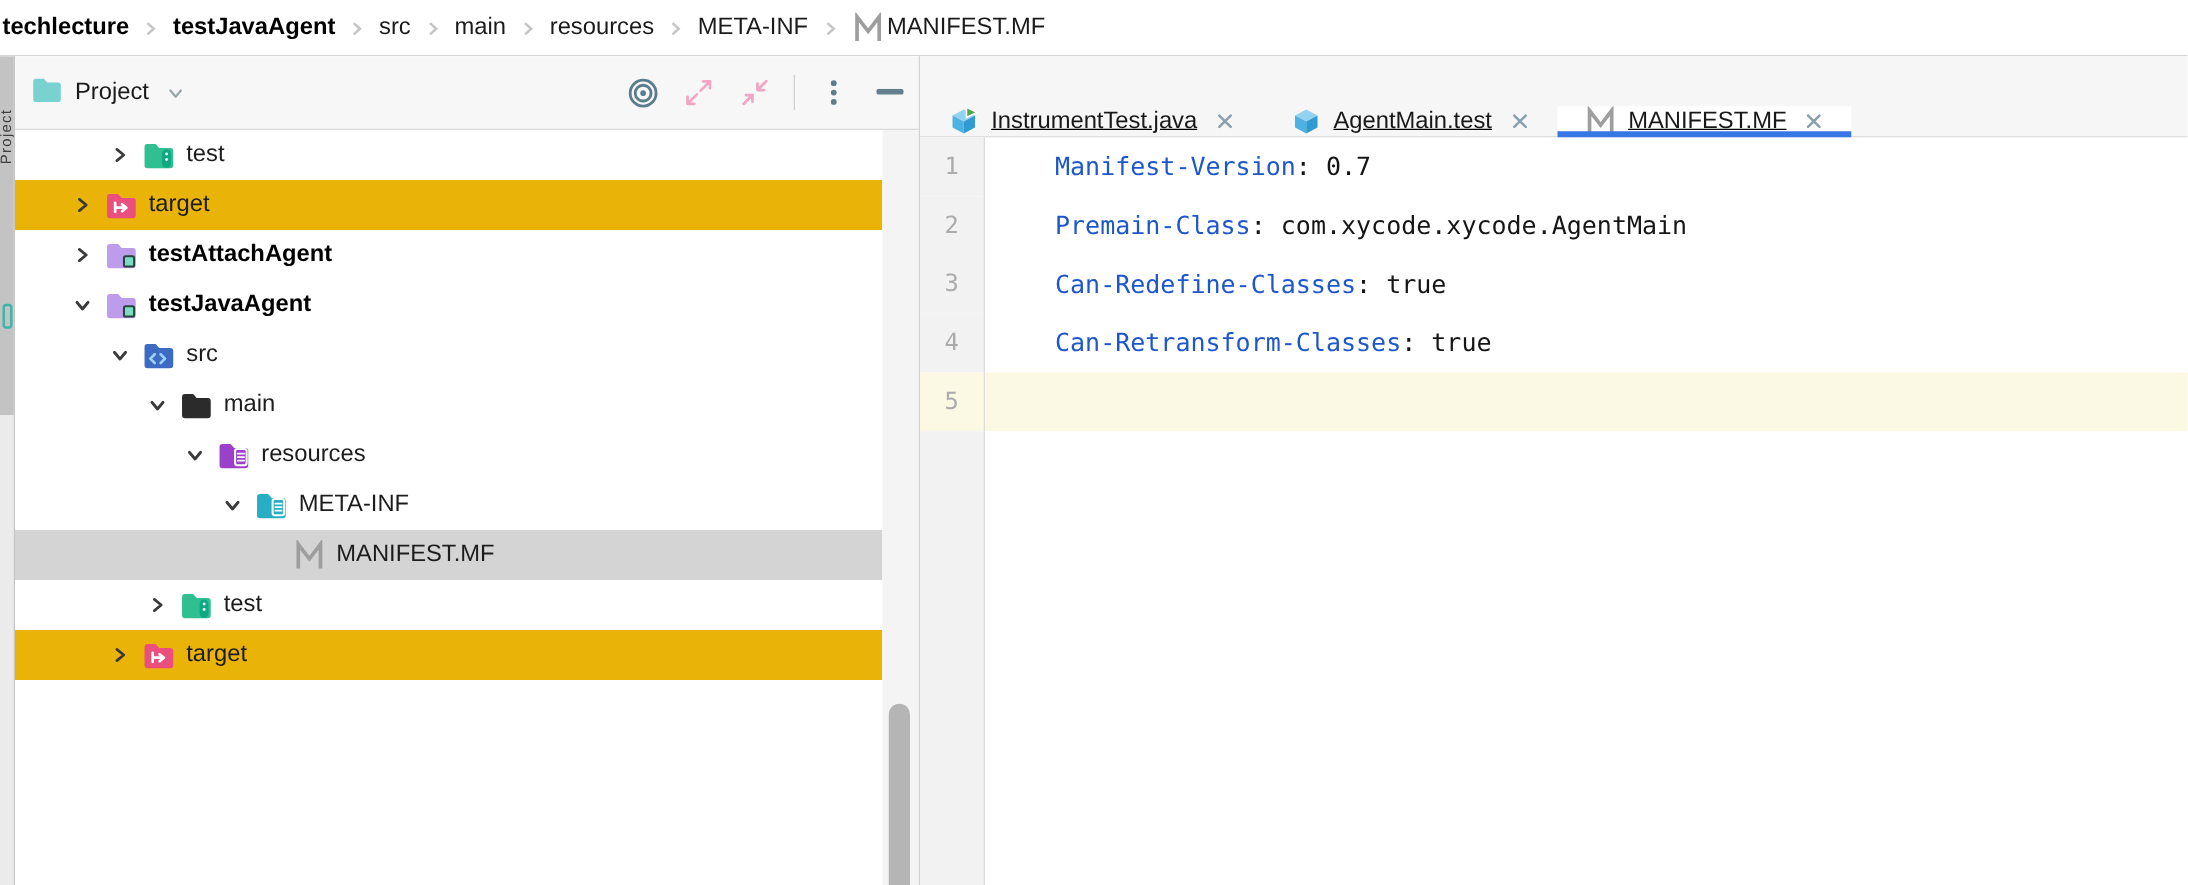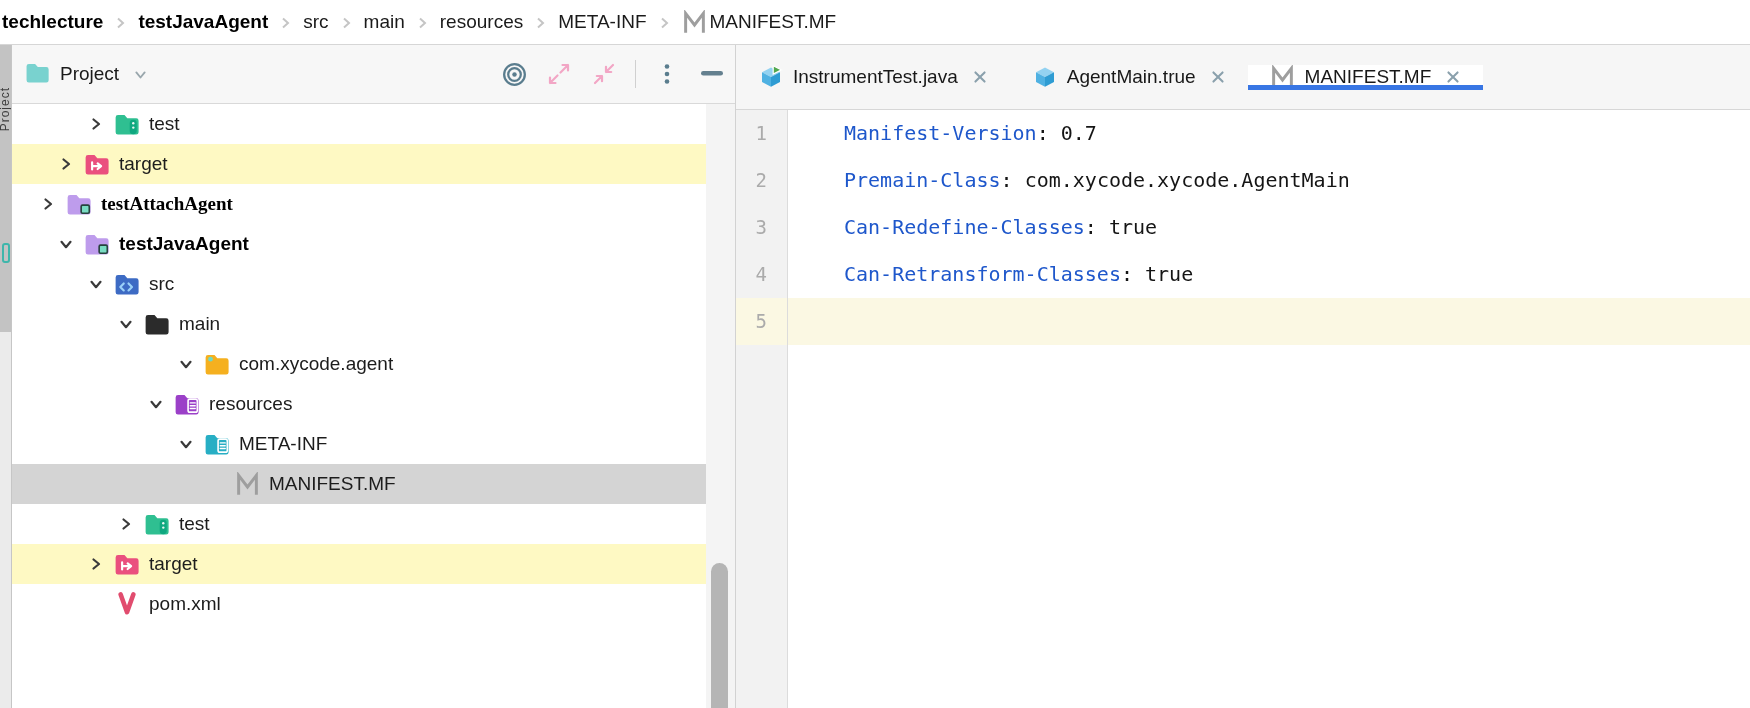--- a/index.html
+++ b/index.html
@@ -39,32 +39,32 @@
   .panel-title-chevron{margin-left:15px;display:flex;align-items:center}
   .panel-spacer{flex:1}
   .hbtn{display:flex;align-items:center;justify-content:center;width:30px;height:30px;border-radius:4px;cursor:pointer;flex:none}
   .hbtn+.hbtn{margin-left:15px}
   .hdivider{width:1px;height:28px;background:#d0d0d0;margin:0 16px;flex:none}
   
   .tree{position:absolute;left:0;top:59px;width:694px;height:604px;overflow:hidden}
   .tree-row{height:40px;display:flex;align-items:center;font-size:19px;color:#1c1c1c;cursor:pointer}
   .tree-row.bold{font-weight:700;color:#000}
   .tree-row.hl-selected{background:#d4d4d4}
-  .tree-row.hl-yellow{background:#fef9c3}
+  .tree-row.hl-yellow{background:#eab308}
   .chev{width:16px;height:16px;margin-right:10px;flex:none;display:flex;align-items:center;justify-content:center}
   .ticon{width:26px;height:24px;margin-right:9px;flex:none;display:flex;align-items:center;justify-content:center}
   .tree-label{white-space:nowrap}
   .scrollstrip{position:absolute;left:694px;top:59px;width:29px;height:604px;background:#f4f4f4;overflow:hidden}
   .thumb{position:absolute;left:5px;top:459px;width:17px;height:170px;background:#b5b5b5;border-radius:9px}
   
   .vdivider{position:absolute;left:735px;top:45px;width:1px;height:663px;background:#d2d2d2}
   
   .tabbar{
     position:absolute;left:736px;top:45px;width:1014px;height:65px;box-sizing:border-box;
-    background:#f6f6f6;border-bottom:1px solid #d7d7d7;display:flex;align-items:center;
+    background:#f6f6f6;border-bottom:1px solid #d7d7d7;display:flex;align-items:flex-end;text-decoration:underline;
   }
   .tab{display:flex;align-items:center;padding:0 22px;font-size:19px;color:#181818;position:relative;cursor:pointer;white-space:nowrap}
   .tab .ticon{margin-right:9px}
   .tab .close{margin-left:14px;display:flex;align-items:center;cursor:pointer}
   .tab.active{background:#fff}
   .tab.active::after{content:"";position:absolute;left:0;right:0;bottom:-1px;height:5px;background:#3876e4}
   
   .editor{
     position:absolute;left:736px;top:110px;width:1014px;height:598px;background:#fff;
     font-family:"DejaVu Sans Mono","Liberation Mono",monospace;
@@ -217,21 +217,21 @@
           </svg>
         </span>
         <span class="ticon" style="display: inline-flex; align-items: center;">
           <svg width="26" height="24" viewBox="0 0 24 22">
             <path d="M1.5 5a2.2 2.2 0 0 1 2.2-2.2h6l2.6 3h8.2a2.2 2.2 0 0 1 2.2 2.2v10.5a2.2 2.2 0 0 1-2.2 2.2H3.7a2.2 2.2 0 0 1-2.2-2.2z" fill="#ea4f7e"></path>
             <path d="M7.5 9.5v6.5M7.5 13h7.5M12.6 10.4l3.2 2.6-3.2 2.6" stroke="#fff" stroke-width="2" fill="none" stroke-linecap="round" stroke-linejoin="round"></path>
           </svg>
         </span>
         <span class="tree-label">target</span>
       </div>
-      <div class="tree-row bold" style="padding-left: 28px; font-family: Liberation Serif, serif;">
+      <div class="tree-row bold" style="padding-left: 46px;">
         <span class="chev" style="display: inline-flex; align-items: center;">
           <svg width="14" height="14" viewBox="0 0 14 14">
             <path d="M4.5 2.5 L10 7 4.5 11.5" fill="none" stroke="#3a3a3a" stroke-width="2.2" stroke-linecap="round" stroke-linejoin="round"></path>
           </svg>
         </span>
         <span class="ticon" style="display: inline-flex; align-items: center;">
           <svg width="26" height="24" viewBox="0 0 24 22">
             <path d="M1.5 5a2.2 2.2 0 0 1 2.2-2.2h6l2.6 3h8.2a2.2 2.2 0 0 1 2.2 2.2v10.5a2.2 2.2 0 0 1-2.2 2.2H3.7a2.2 2.2 0 0 1-2.2-2.2z" fill="#be9cec"></path>
             <rect x="14" y="12" width="7.5" height="7.5" rx="1.2" fill="#79dcc3" stroke="#27433e" stroke-width="1.5"></rect>
           </svg>
@@ -271,34 +271,20 @@
           <svg width="14" height="14" viewBox="0 0 14 14">
             <path d="M2.5 4.8 L7 10.2 11.5 4.8" fill="none" stroke="#3a3a3a" stroke-width="2.2" stroke-linecap="round" stroke-linejoin="round"></path>
           </svg>
         </span>
         <span class="ticon" style="display: inline-flex; align-items: center;">
           <svg width="26" height="24" viewBox="0 0 24 22">
             <path d="M1.5 5a2.2 2.2 0 0 1 2.2-2.2h6l2.6 3h8.2a2.2 2.2 0 0 1 2.2 2.2v10.5a2.2 2.2 0 0 1-2.2 2.2H3.7a2.2 2.2 0 0 1-2.2-2.2z" fill="#2b2b2b"></path>
           </svg>
         </span>
         <span class="tree-label">main</span>
-      </div>
-      <div class="tree-row" style="padding-left: 166px;">
-        <span class="chev" style="display: inline-flex; align-items: center;">
-          <svg width="14" height="14" viewBox="0 0 14 14">
-            <path d="M2.5 4.8 L7 10.2 11.5 4.8" fill="none" stroke="#3a3a3a" stroke-width="2.2" stroke-linecap="round" stroke-linejoin="round"></path>
-          </svg>
-        </span>
-        <span class="ticon" style="display: inline-flex; align-items: center;">
-          <svg width="26" height="24" viewBox="0 0 24 22">
-            <path d="M1.5 5a2.2 2.2 0 0 1 2.2-2.2h6l2.6 3h8.2a2.2 2.2 0 0 1 2.2 2.2v10.5a2.2 2.2 0 0 1-2.2 2.2H3.7a2.2 2.2 0 0 1-2.2-2.2z" fill="#f5b01f"></path>
-            <circle cx="6" cy="6.5" r="2.2" fill="#74d9c0"></circle>
-          </svg>
-        </span>
-        <span class="tree-label">com.xycode.agent</span>
       </div>
       <div class="tree-row" style="padding-left: 136px;">
         <span class="chev" style="display: inline-flex; align-items: center;">
           <svg width="14" height="14" viewBox="0 0 14 14">
             <path d="M2.5 4.8 L7 10.2 11.5 4.8" fill="none" stroke="#3a3a3a" stroke-width="2.2" stroke-linecap="round" stroke-linejoin="round"></path>
           </svg>
         </span>
         <span class="ticon" style="display: inline-flex; align-items: center;">
           <svg width="26" height="24" viewBox="0 0 24 22">
             <path d="M1.5 5a2.2 2.2 0 0 1 2.2-2.2h6l2.6 3h8.2a2.2 2.2 0 0 1 2.2 2.2v10.5a2.2 2.2 0 0 1-2.2 2.2H3.7a2.2 2.2 0 0 1-2.2-2.2z" fill="#9b40c8"></path>
@@ -354,29 +340,20 @@
             <path d="M4.5 2.5 L10 7 4.5 11.5" fill="none" stroke="#3a3a3a" stroke-width="2.2" stroke-linecap="round" stroke-linejoin="round"></path>
           </svg>
         </span>
         <span class="ticon" style="display: inline-flex; align-items: center;">
           <svg width="26" height="24" viewBox="0 0 24 22">
             <path d="M1.5 5a2.2 2.2 0 0 1 2.2-2.2h6l2.6 3h8.2a2.2 2.2 0 0 1 2.2 2.2v10.5a2.2 2.2 0 0 1-2.2 2.2H3.7a2.2 2.2 0 0 1-2.2-2.2z" fill="#ea4f7e"></path>
             <path d="M7.5 9.5v6.5M7.5 13h7.5M12.6 10.4l3.2 2.6-3.2 2.6" stroke="#fff" stroke-width="2" fill="none" stroke-linecap="round" stroke-linejoin="round"></path>
           </svg>
         </span>
         <span class="tree-label">target</span>
-      </div>
-      <div class="tree-row" style="padding-left: 76px;">
-        <span class="chev" style="display: inline-flex; align-items: center;"></span>
-        <span class="ticon" style="display: inline-flex; align-items: center;">
-          <svg width="22" height="24" viewBox="0 0 20 22">
-            <path d="M4.2 2.2 L10 18.5 15.8 2.2" fill="none" stroke="#e14c6e" stroke-width="4.2" stroke-linecap="round" stroke-linejoin="round"></path>
-          </svg>
-        </span>
-        <span class="tree-label">pom.xml</span>
       </div>
       <div class="tree-row" style="padding-left: 76px;"></div>
     </div>
   <div class="scrollstrip">
     <div class="thumb"></div>
   </div>
 </div>
 
 <div class="vdivider"></div>
 
@@ -398,21 +375,21 @@
       </span>
     </div>
     <div class="tab">
       <span class="ticon" style="display: inline-flex; align-items: center;">
         <svg width="24" height="24" viewBox="0 0 24 24">
           <path d="M12 2.5 L21 7.3 12 12.1 3 7.3 Z" fill="#93d2f1"></path>
           <path d="M3 7.3 L12 12.1 V21.8 L3 17 Z" fill="#4fb1e2"></path>
           <path d="M21 7.3 L12 12.1 V21.8 L21 17 Z" fill="#2e9cd3"></path>
         </svg>
       </span>
-      <span>AgentMain.true</span>
+      <span>AgentMain.test</span>
       <span class="close" style="display: inline-flex; align-items: center;">
         <svg width="16" height="16" viewBox="0 0 14 14">
           <path d="M3 3 L11 11 M11 3 L3 11" stroke="#8aa0ac" stroke-width="1.8" stroke-linecap="round"></path>
         </svg>
       </span>
     </div>
     <div class="tab active">
       <span class="ticon" style="display: inline-flex; align-items: center;">
         <svg width="25" height="25" viewBox="0 0 22 22">
           <path d="M3.2 20V3L11 13.2 18.8 3V20" fill="none" stroke="#9e9e9e" stroke-width="2.6"></path>

